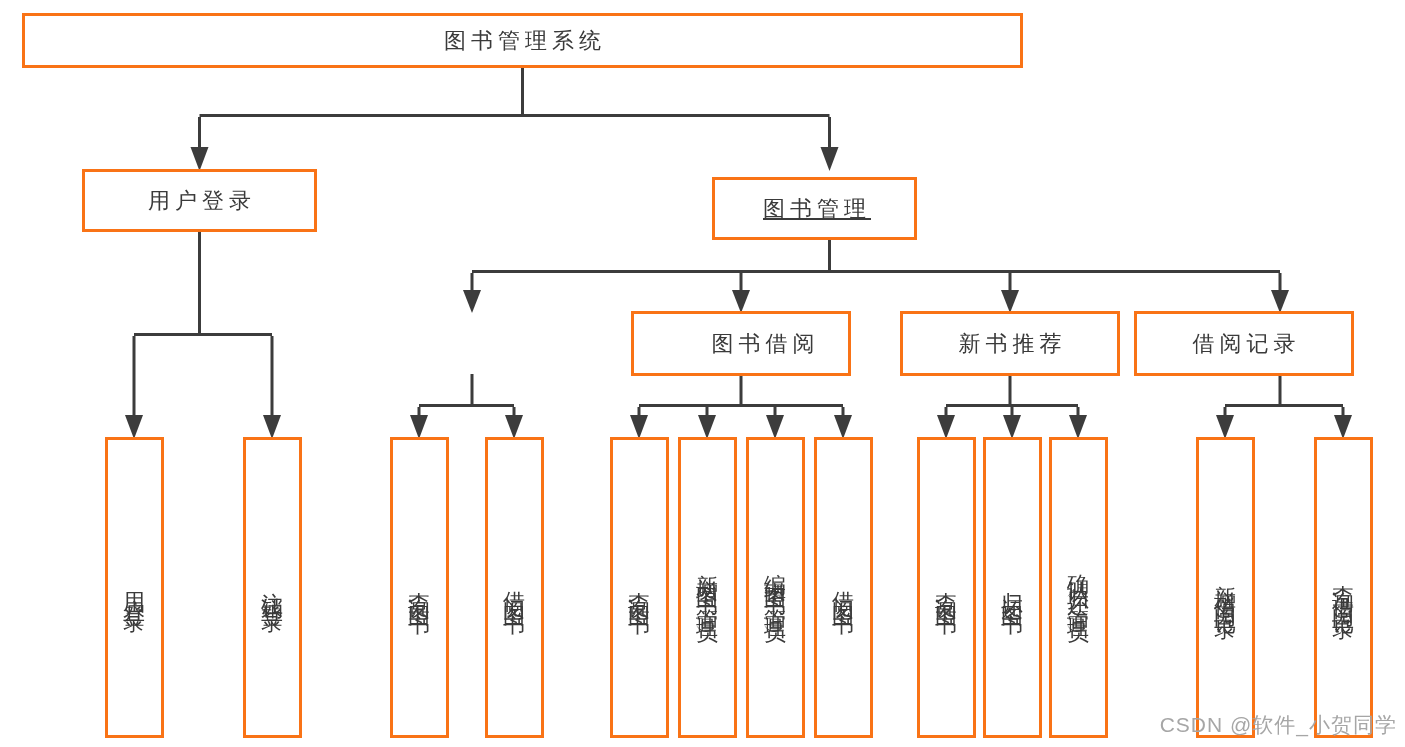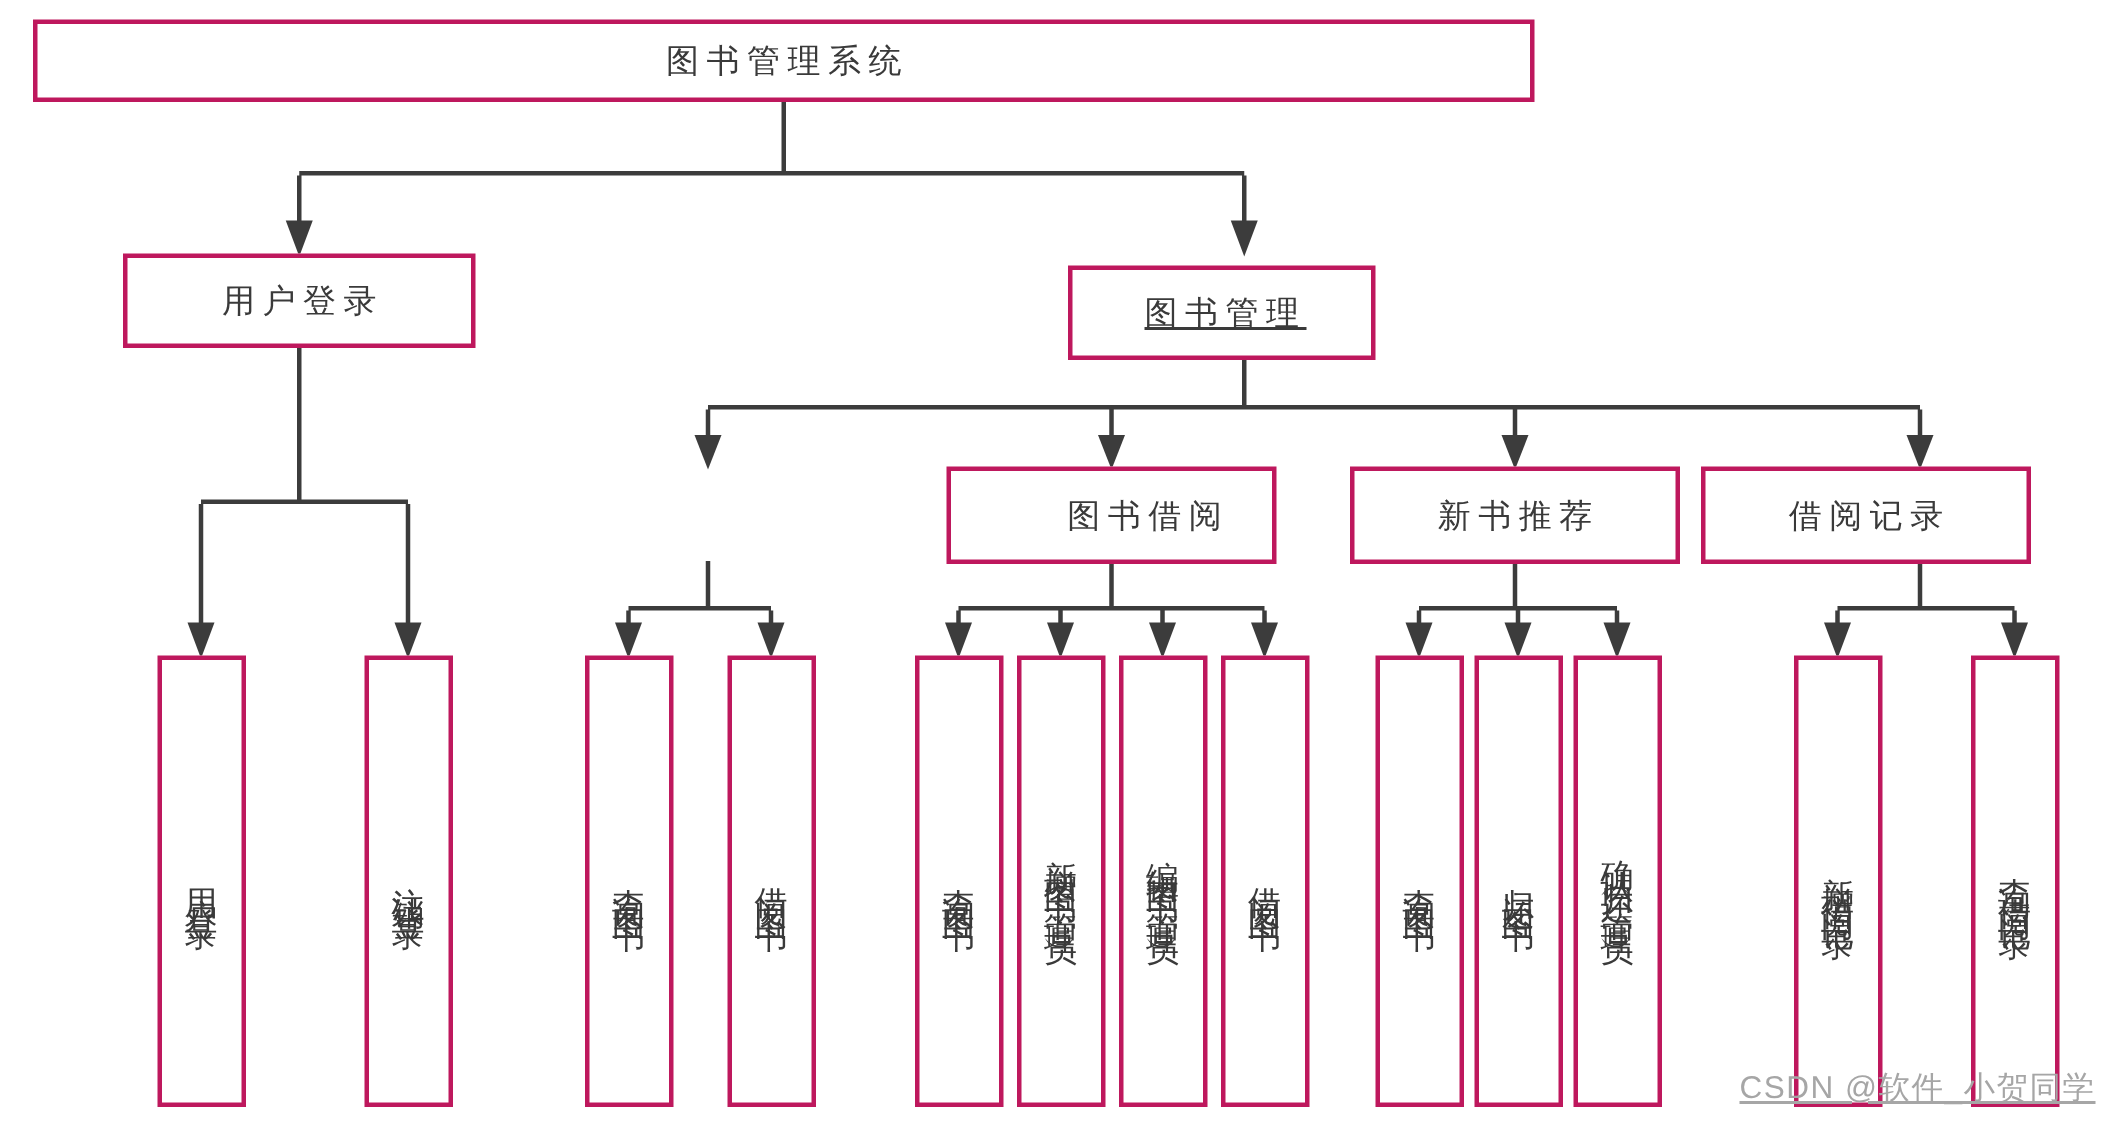--- a/index.html
+++ b/index.html
@@ -13,21 +13,21 @@
   }
   .wires {
     position: absolute;
     left: 0; top: 0;
     width: 1405px; height: 747px;
   }
   .box {
     position: absolute;
     box-sizing: border-box;
     background: #ffffff;
-    border: 3px solid #be185d;
+    border: 3px solid #f97316;
     display: flex;
     align-items: center;
     justify-content: center;
     color: #3a3a3a;
     font-size: 22px;
     line-height: 1;
     white-space: nowrap;
   }
   .h { letter-spacing: 5px; text-indent: 5px; }
   .v {
@@ -60,21 +60,20 @@
   .lf-13 { left: 1313.5px; }
   .watermark {
     position: absolute;
     right: 8px;
     top: 711px;
     font-size: 21px;
     letter-spacing: 1px;
     color: #a6a6a6;
     z-index: 5;
     white-space: nowrap;
-    text-decoration: underline;
   }
 </style>
 </head>
 <body>
 
 <div class="stage">
 
   <svg class="wires" width="1405" height="747" viewBox="0 0 1405 747" aria-hidden="true">
     <g stroke="#3c3c3c" stroke-width="3" fill="none">
       <path d="M522.5 66 V117 M199.5 115.5 H829.5 M199.5 117 V150 M829.5 117 V150"></path>

